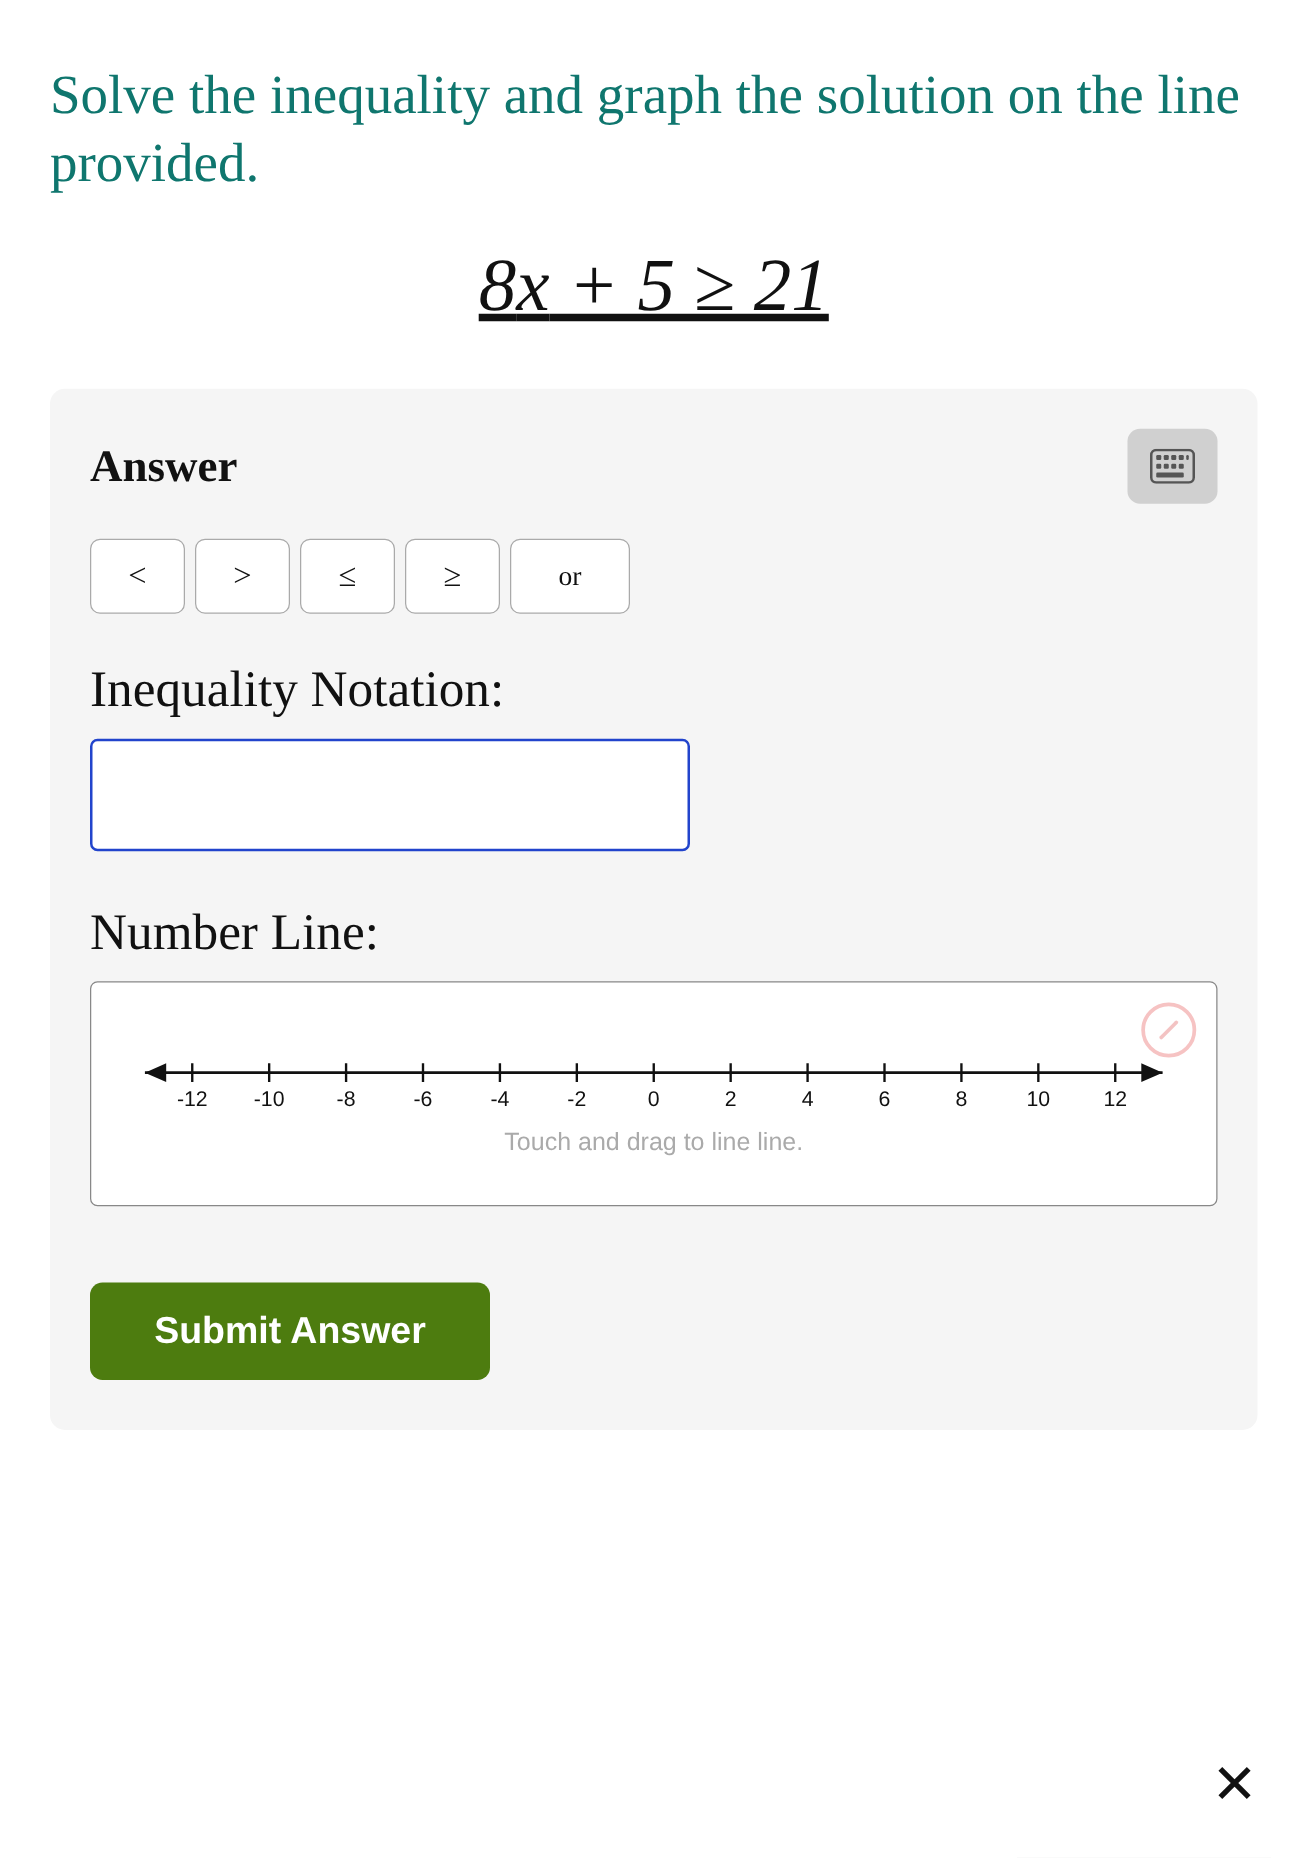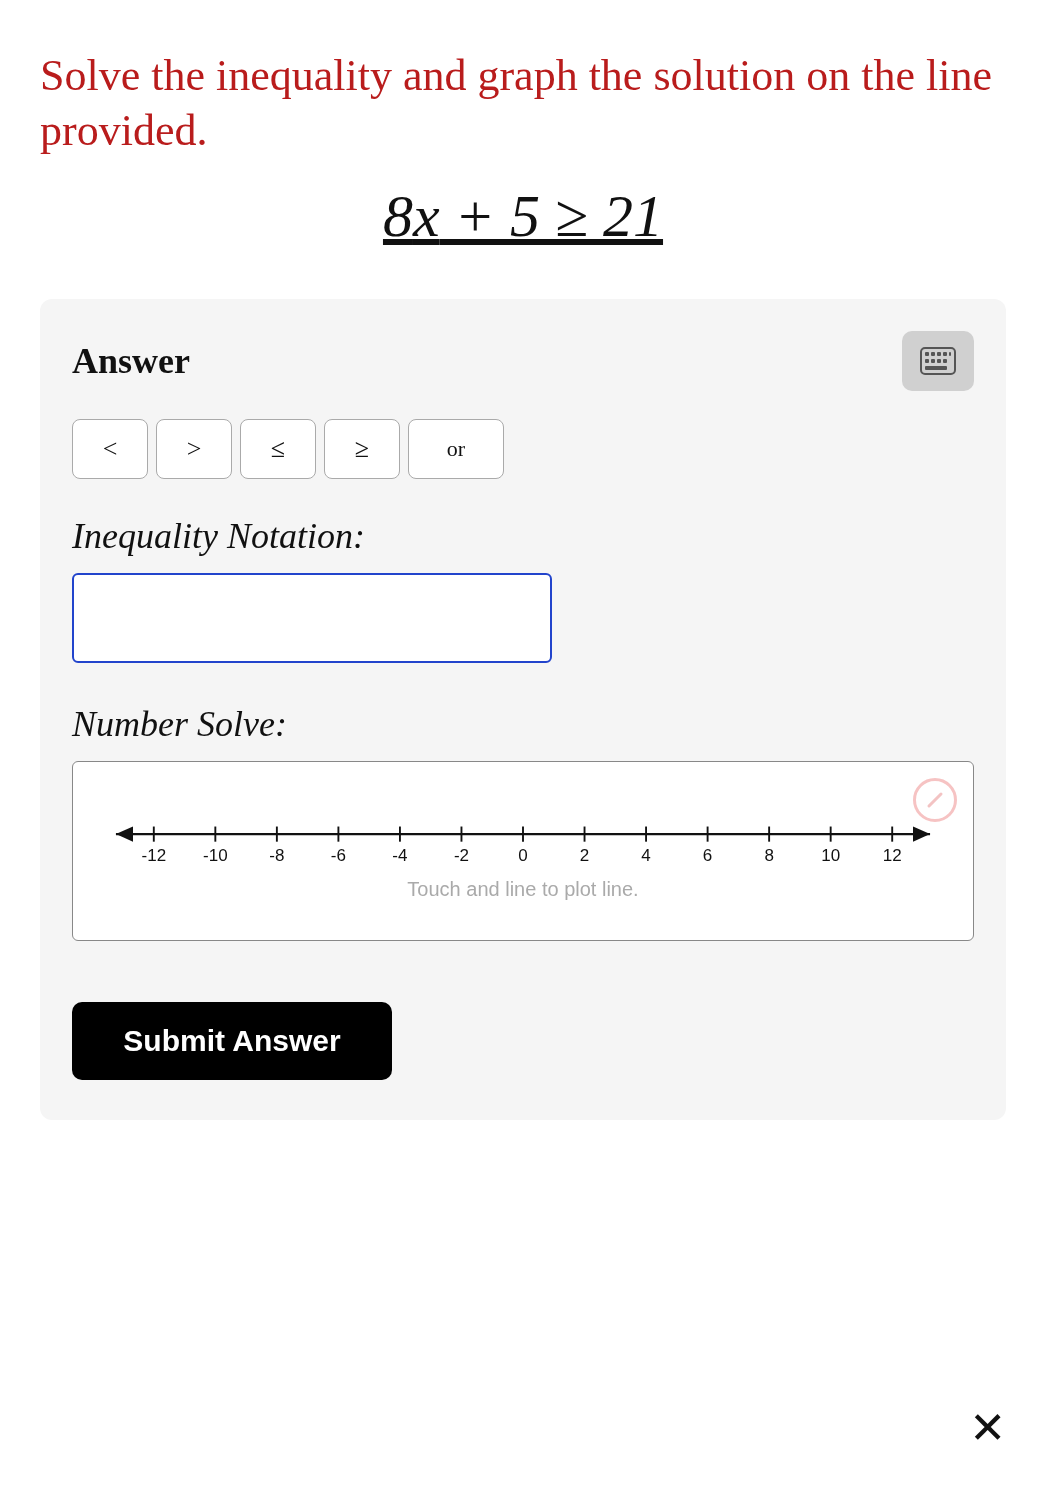--- a/index.html
+++ b/index.html
@@ -12,22 +12,22 @@
     }
 
     .page-container {
       padding: 48px 40px 60px 40px;
     }
 
     .question-title {
       font-size: 44px;
       font-weight: 400;
       line-height: 1.25;
-      color: #b91c1c;
-      margin-bottom: 24px;
+      color: #0f766e;
+      margin-bottom: 36px;
     }
 
     .equation-container {
       text-align: center;
       margin-bottom: 48px;
     }
 
     .equation {
       font-size: 60px;
       font-style: italic;
@@ -86,26 +86,25 @@
       font-size: 26px;
       cursor: pointer;
       display: flex;
       align-items: center;
       justify-content: center;
       color: #111111;
       font-family: Georgia, serif;
     }
 
     .section-label {
-      font-size: 36px;
+      font-size: 41px;
       font-weight: 400;
       color: #111111;
       margin-bottom: 16px;
       font-family: Georgia, serif;
-      font-style: italic;
     }
 
     .inequality-input {
       width: 480px;
       height: 90px;
       border: 2.5px solid #2244cc;
       border-radius: 6px;
       background: #ffffff;
       font-size: 28px;
       padding: 8px 16px;
@@ -154,21 +153,21 @@
 
     .number-line-hint {
       text-align: center;
       font-size: 20px;
       color: #aaaaaa;
       font-family: Arial, sans-serif;
       margin-top: 8px;
     }
 
     .submit-btn {
-      background: #000000;
+      background: #4d7c0f;
       color: #ffffff;
       border: none;
       border-radius: 10px;
       padding: 22px 48px;
       font-size: 30px;
       font-weight: 600;
       cursor: pointer;
       font-family: Arial, sans-serif;
       min-width: 320px;
     }
@@ -223,21 +222,21 @@
       <button class="symbol-btn">&gt;</button>
       <button class="symbol-btn">≤</button>
       <button class="symbol-btn">≥</button>
       <button class="symbol-btn" style="width:96px; font-size:22px; font-family:Georgia,serif;">or</button>
     </div>
 
     <div class="section-label">Inequality Notation:</div>
 
     <input type="text" class="inequality-input" value="" style="">
 
-    <div class="section-label">Number Solve:</div>
+    <div class="section-label">Number Line:</div>
 
     <div class="number-line-container">
       <div class="number-line-box">
 
         <button class="clear-btn">
           <div class="clear-icon-circle">
             <div style="position:relative; width:26px; height:26px;">
               <div style="position:absolute; top:50%; left:50%; width:20px; height:3px; background:#e88888; transform:translate(-50%,-50%) rotate(-45deg); border-radius:2px;"></div>
             </div>
           </div>
@@ -273,21 +272,21 @@
           <text x="385" y="56" text-anchor="middle" font-size="18" font-family="Arial,sans-serif" fill="#111">-2</text>
           <text x="450" y="56" text-anchor="middle" font-size="18" font-family="Arial,sans-serif" fill="#111">0</text>
           <text x="515" y="56" text-anchor="middle" font-size="18" font-family="Arial,sans-serif" fill="#111">2</text>
           <text x="580" y="56" text-anchor="middle" font-size="18" font-family="Arial,sans-serif" fill="#111">4</text>
           <text x="645" y="56" text-anchor="middle" font-size="18" font-family="Arial,sans-serif" fill="#111">6</text>
           <text x="710" y="56" text-anchor="middle" font-size="18" font-family="Arial,sans-serif" fill="#111">8</text>
           <text x="775" y="56" text-anchor="middle" font-size="18" font-family="Arial,sans-serif" fill="#111">10</text>
           <text x="840" y="56" text-anchor="middle" font-size="18" font-family="Arial,sans-serif" fill="#111">12</text>
         </svg>
 
-        <div class="number-line-hint">Touch and line to plot line.</div>
+        <div class="number-line-hint">Touch and drag to line line.</div>
       </div>
     </div>
 
     <button class="submit-btn">Submit Answer</button>
 
   </div>
 
 </div>
 
 <button class="close-btn">✕</button>

